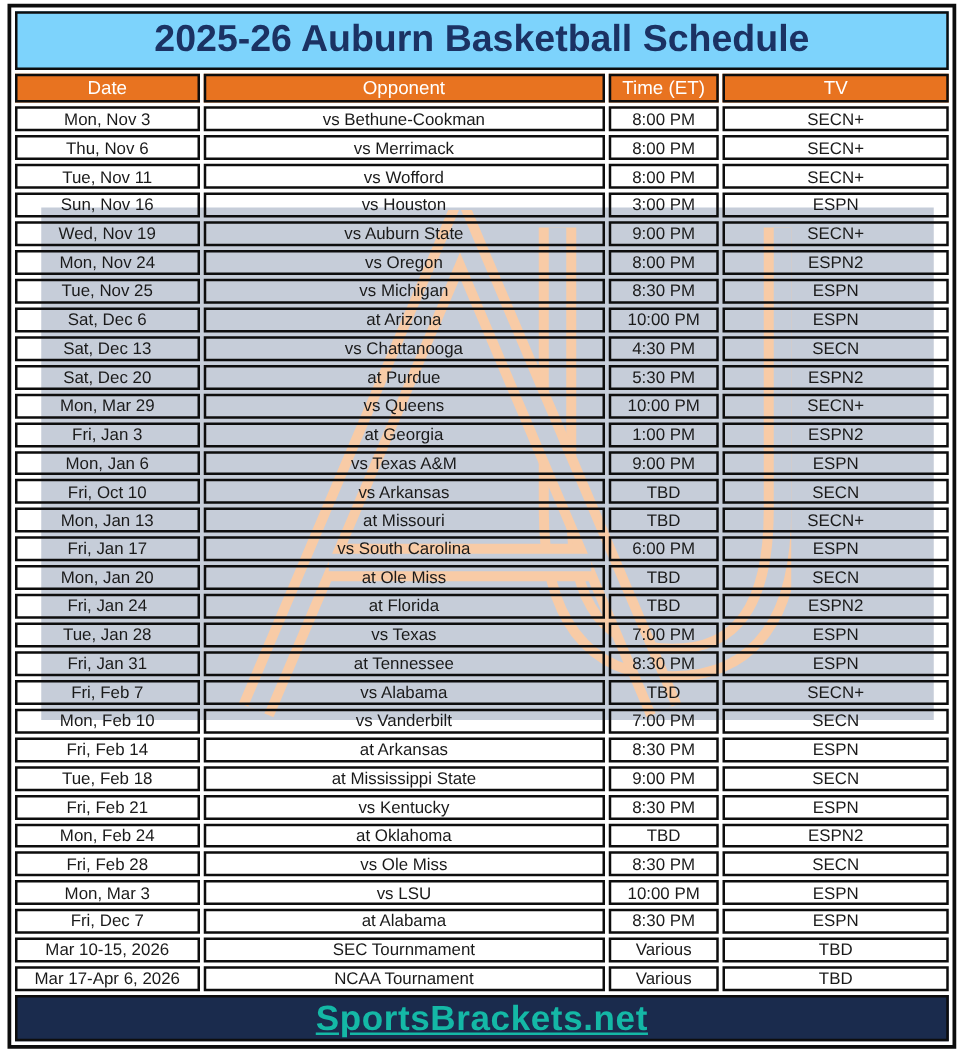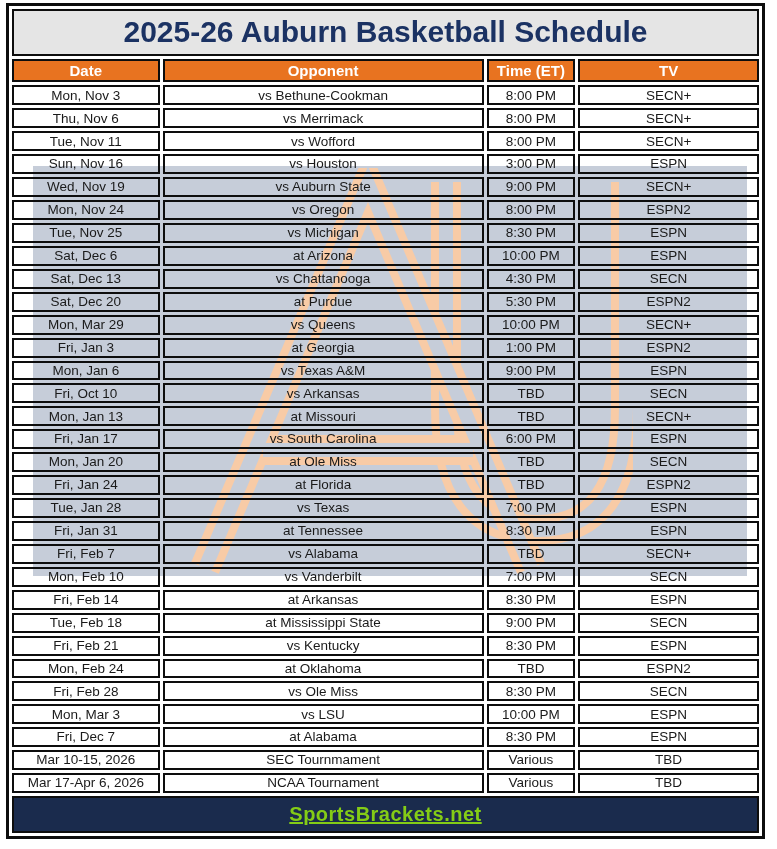--- a/index.html
+++ b/index.html
@@ -50,47 +50,47 @@
   }
   table.sched td, table.sched th {
     border: 2px solid #0d0d0d;
     text-align: center;
     vertical-align: middle;
     padding: 0 4px;
     overflow: hidden;
     white-space: nowrap;
   }
   .title-cell {
-    background: #e5e5e5;
+    background: #7dd3fc;
     color: #1b3263;
     font-size: 30px;
     font-weight: bold;
     height: 42px;
   }
   .head-cell {
     background: #e87320;
     color: #ffffff;
     font-size: 15px;
-    font-weight: bold;
+    font-weight: normal;
     height: 19px;
   }
   .data-cell {
     background: transparent;
     color: #1a1a1a;
     font-size: 13.5px;
     height: 15px;
     line-height: 1.15;
   }
   .footer-cell {
     background: #1a2b4d;
     height: 32px;
   }
   .footer-link {
-    color: #84cc16;
-    font-size: 20px;
+    color: #14b8a6;
+    font-size: 28px;
     font-weight: bold;
     text-decoration: underline;
     letter-spacing: 0.5px;
   }
 </style>
 </head>
 <body>
 
 <div class="page">
 

